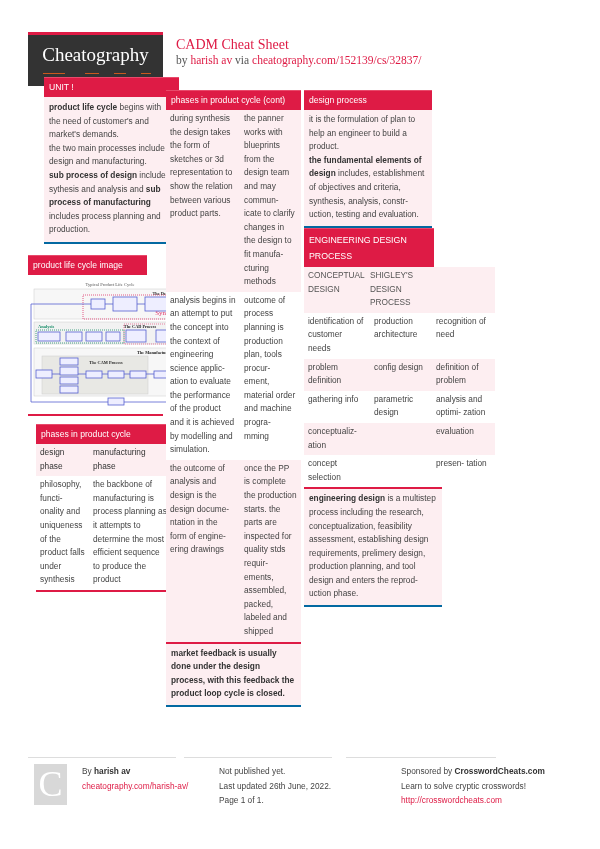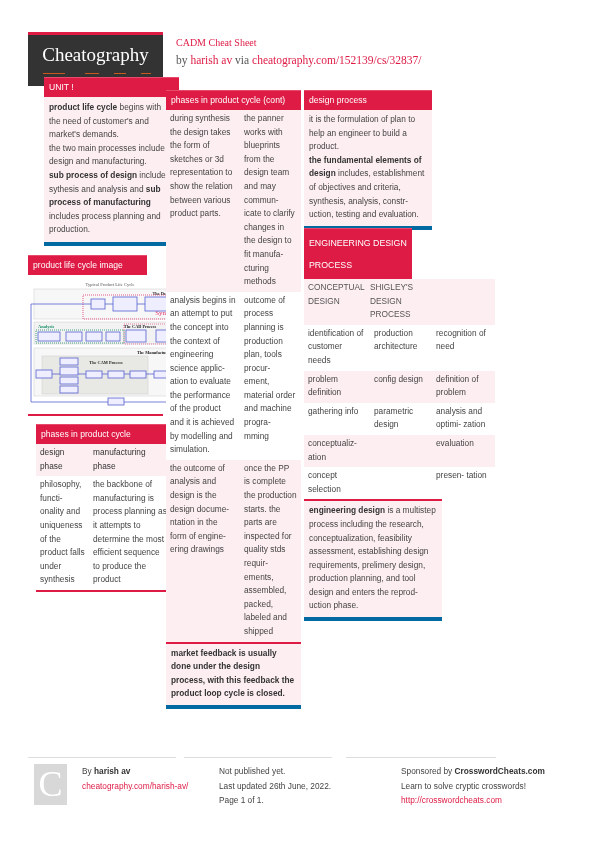--- a/index.html
+++ b/index.html
@@ -5,29 +5,29 @@
   html, body { margin: 0; padding: 0; background: #ffffff; }
   body { width: 600px; height: 849px; position: relative; overflow: hidden;
          font-family: "Liberation Sans", "DejaVu Sans", sans-serif; color: #444; }
   .abs { position: absolute; }
   .logo { left: 28px; top: 32px; width: 135px; height: 54px; background: #333333;
           border-top: 3px solid #de1b45; box-sizing: border-box; }
   .logo-text { position: absolute; left: 0; right: 0; top: 9px; text-align: center;
                font-family: Liberation Serif, serif; font-size: 19px; color: #fff; }
   .logo-underline { position: absolute; top: 38px; height: 1px; background: #c9581e; }
   .title { left: 176px; top: 37px; font-family: "Liberation Serif", "DejaVu Serif", serif;
-           font-size: 10px; color: #de1b45; }
+           font-size: 14px; color: #de1b45; }
   .subtitle { left: 176px; top: 54px; font-family: "Liberation Serif", "DejaVu Serif", serif;
               font-size: 11.5px; color: #555; }
   .subtitle a { color: #de1b45; text-decoration: none; }
 
   .section { position: absolute; box-sizing: border-box; font-size: 8.3px; line-height: 13.6px; }
   .sec-head { background: #de1b45; color: #fff; font-size: 8.6px; line-height: 13px;
               padding: 3px 5px 3px 5px; border-top: 1px solid #e84a6b; }
-  .sec-body { background: #fdeef1; padding: 3px 5px 4px 5px; color: #444; border-bottom: 4px solid #0369a1; }
+  .sec-body { background: #fdeef1; padding: 3px 5px 4px 5px; color: #444; border-bottom: 2px solid #0369a1; }
   .sec-body b { color: #333; font-weight: bold; }
   .row { display: flex; }
   .row.pink { background: #fdeef1; }
   .row.white { background: #ffffff; }
   .cell { box-sizing: border-box; padding: 2px 4px 3px 4px; }
   .cell.hd { color: #333; }
   .diagram { background: #fff; }
   .footer-line { position: absolute; top: 757px; height: 1px; background: #ddd; }
   .foot { position: absolute; font-size: 8.3px; line-height: 14.5px; color: #444; }
   .foot a, .foot .link { color: #de1b45; text-decoration: none; }
@@ -145,21 +145,21 @@
 
 <div class="section" style="left:304px; top:90px; width:128px;">
   <div class="sec-head">design process</div>
   <div class="sec-body">
     <span>it is the formulation of plan to help an engineer to build a product.</span><br>
     <b>the fundamental elements of design</b><span> includes, establishment of objectives and criteria, synthesis, analysis, constr- uction, testing and evaluation.</span>
   </div>
 </div>
 
 <div class="section" style="left:304px; top:228px; width:191px;">
-  <div class="sec-head" style="width:108px; box-sizing:border-box; font-size:8.8px; line-height:22px;">ENGINEERING DESIGN PROCESS</div>
+  <div class="sec-head" style="width:130px; box-sizing:border-box; font-size:8.8px; line-height:16px;">ENGINEERING DESIGN PROCESS</div>
   <div class="row pink">
     <div class="cell hd" style="width:62px; color:#555;">CONCEPTUAL DESIGN</div>
     <div class="cell hd" style="width:60px; color:#555;">SHIGLEY'S DESIGN PROCESS</div>
   </div>
   <div class="row white">
     <div class="cell" style="width:66px">identification of customer needs</div>
     <div class="cell" style="width:62px">production architecture</div>
     <div class="cell" style="width:60px">recognition of need</div>
   </div>
   <div class="row pink">

